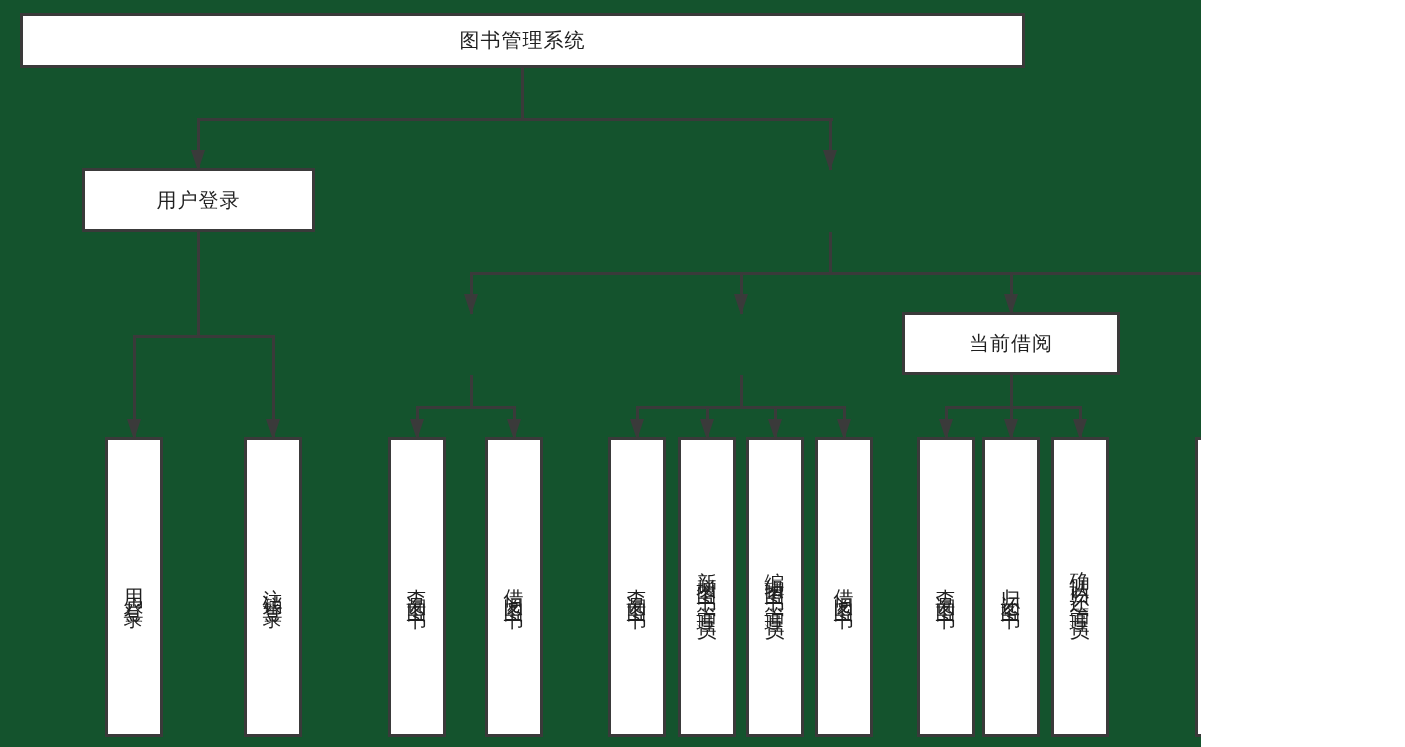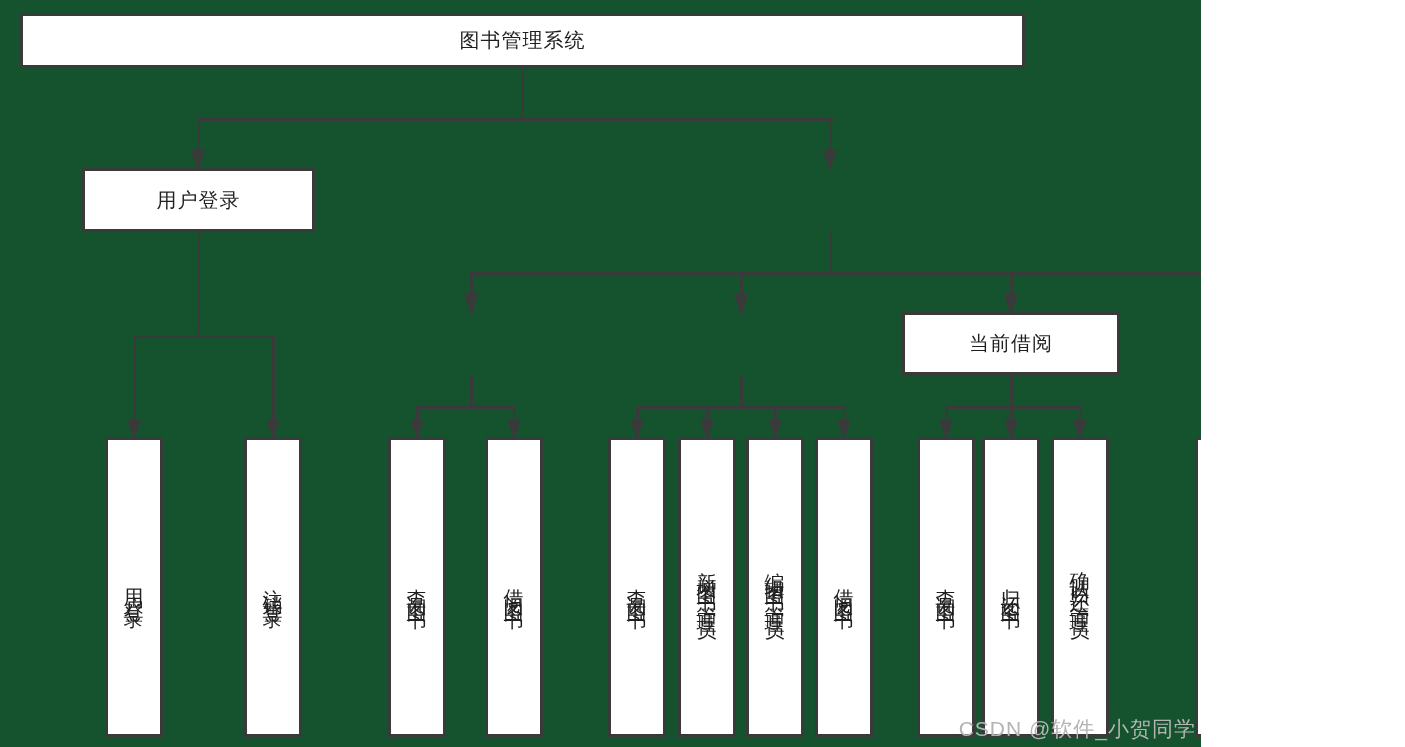--- a/index.html
+++ b/index.html
@@ -175,15 +175,14 @@
     <span>确认归还（管理员）</span>
   </div>
 
   <div class="box vbox" style="left:1195px;top:437px;width:58px;height:300px">
     <span>新增借阅记录</span>
   </div>
   <div class="box vbox" style="left:1313px;top:437px;width:58px;height:300px">
     <span>查询借阅记录</span>
   </div>
 
-  <div class="watermark">CSDN @软件_小贺同学</div>
 
 </div>
 
 </body></html>

